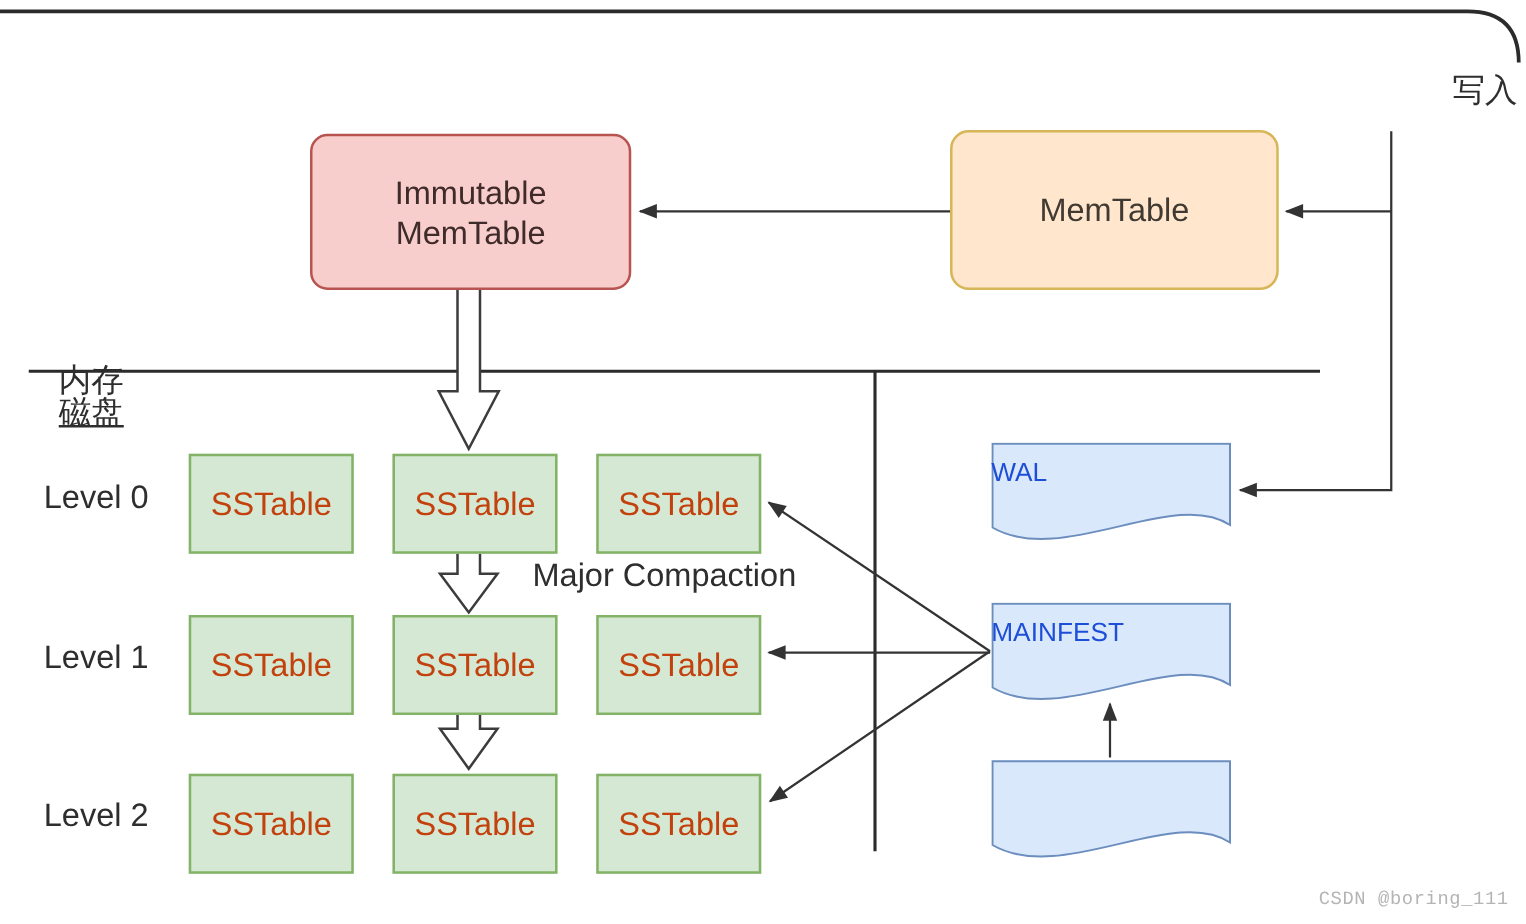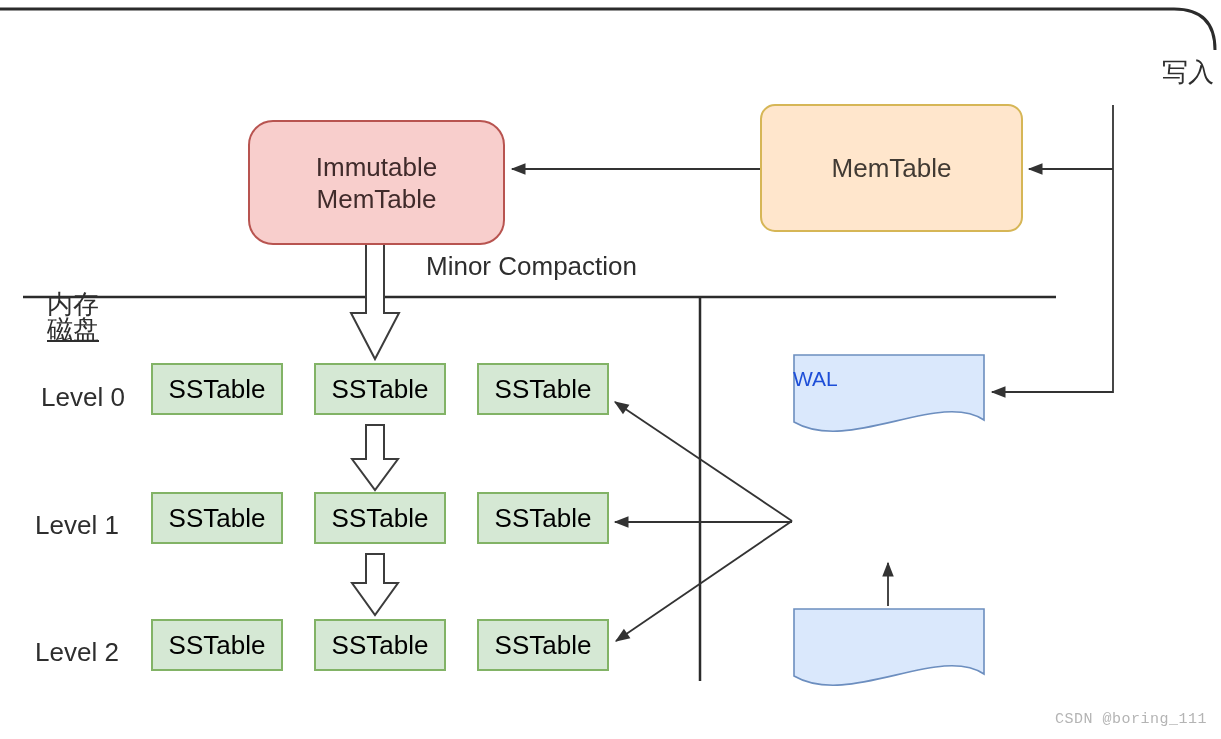--- a/index.html
+++ b/index.html
@@ -21,32 +21,32 @@
   .hollow{fill:#ffffff;stroke:#3c3c3c;stroke-width:2;stroke-linejoin:miter;}
   .ah{fill:var(--line);}
   .lbl{position:absolute;color:var(--text);font-size:26px;line-height:30px;white-space:nowrap;}
   .node{
     position:absolute;display:flex;flex-direction:column;align-items:center;justify-content:center;
     text-align:center;font-size:26px;box-sizing:border-box;
   }
   .immutable{
     left:248px;top:107px;width:257px;height:125px;
     background:var(--pink-fill);border:2px solid var(--pink-stroke);
-    border-radius:25px;color:#402b2b;line-height:32px;margin-top:13px;
+    border-radius:14px;color:#402b2b;line-height:32px;
   }
   .memtable{
     left:760px;top:104px;width:263px;height:128px;
     background:var(--orange-fill);border:2px solid var(--orange-stroke);
     border-radius:15px;color:#413a33;
   }
   .sst{
-    position:absolute;width:132px;height:52px;box-sizing:border-box;
+    position:absolute;width:132px;height:80px;box-sizing:border-box;
     background:var(--green-fill);border:2px solid var(--green-stroke);
     display:flex;align-items:center;justify-content:center;
-    font-size:26px;color:#000000;text-align:center;
+    font-size:26px;color:#c2410c;text-align:center;
   }
   .c1{left:151px;} .c2{left:314px;} .c3{left:477px;}
   .r0{top:363px;} .r1{top:492px;} .r2{top:619px;}
   .level-lbl{left:35px;width:96px;}
   .doc{position:absolute;left:793px;width:192px;height:86px;}
   .doc svg{position:absolute;left:0;top:0;width:192px;height:86px;}
   .doc-shape{fill:var(--blue-fill);stroke:var(--blue-stroke);stroke-width:1.6;}
   .doc .doc-lbl{
     position:absolute;left:0;right:0;top:13px;text-align:left;
     font-size:21px;color:#1d4ed8;
@@ -87,50 +87,56 @@
     <path class="wire" d="M888,606 V563" marker-end="url(#ah)"></path>
 
     <polygon class="hollow" points="366,231 366,313 351,313 375,359 399,313 384,313 384,231"></polygon>
     <polygon class="hollow" points="366,425 366,459 352,459 375,490 398,459 384,459 384,425"></polygon>
     <polygon class="hollow" points="366,554 366,583 352,583 375,615 398,583 384,583 384,554"></polygon>
   </svg>
 
   <div class="lbl" style="left:1114px;top:57px;margin-left:48px;">写入</div>
   <div class="lbl" style="left:47px;top:267px;margin-top:22px;">内存</div>
   <div class="lbl" style="left:47px;top:314px;text-decoration:underline;">磁盘</div>
-  <div class="lbl" style="left:426px;top:251px;">Minor Compaction</div>
+  <div class="lbl" style="left:426px;top:445px;">Major Compaction</div>
 
   <div class="node immutable">
     <span>Immutable</span>
     <span>MemTable</span>
   </div>
   <div class="node memtable">
     <span>MemTable</span>
   </div>
 
-  <div class="lbl level-lbl" style="top:382px;text-align:center;">Level 0</div>
+  <div class="lbl level-lbl" style="top:382px;">Level 0</div>
   <div class="lbl level-lbl" style="top:510px;">Level 1</div>
   <div class="lbl level-lbl" style="top:637px;">Level 2</div>
 
   <div class="sst r0 c1">SSTable</div>
   <div class="sst r0 c2">SSTable</div>
   <div class="sst r0 c3">SSTable</div>
   <div class="sst r1 c1">SSTable</div>
   <div class="sst r1 c2">SSTable</div>
   <div class="sst r1 c3">SSTable</div>
   <div class="sst r2 c1">SSTable</div>
   <div class="sst r2 c2">SSTable</div>
   <div class="sst r2 c3">SSTable</div>
 
   <div class="doc" style="top:354px;">
     <svg viewBox="0 0 192 86">
       <path class="doc-shape" d="M1,1 H191 V66 C146,36 56,100 1,68 Z"></path>
     </svg>
     <span class="doc-lbl">WAL</span>
   </div>
+  <div class="doc" style="top:482px;">
+    <svg viewBox="0 0 192 86">
+      <path class="doc-shape" d="M1,1 H191 V66 C146,36 56,100 1,68 Z"></path>
+    </svg>
+    <span class="doc-lbl">MAINFEST</span>
+  </div>
   <div class="doc" style="top:608px;">
     <svg viewBox="0 0 192 86">
       <path class="doc-shape" d="M1,1 H191 V66 C146,36 56,100 1,68 Z"></path>
     </svg>
   </div>
 
   <div class="watermark">CSDN @boring_111</div>
 
 </div>
 

